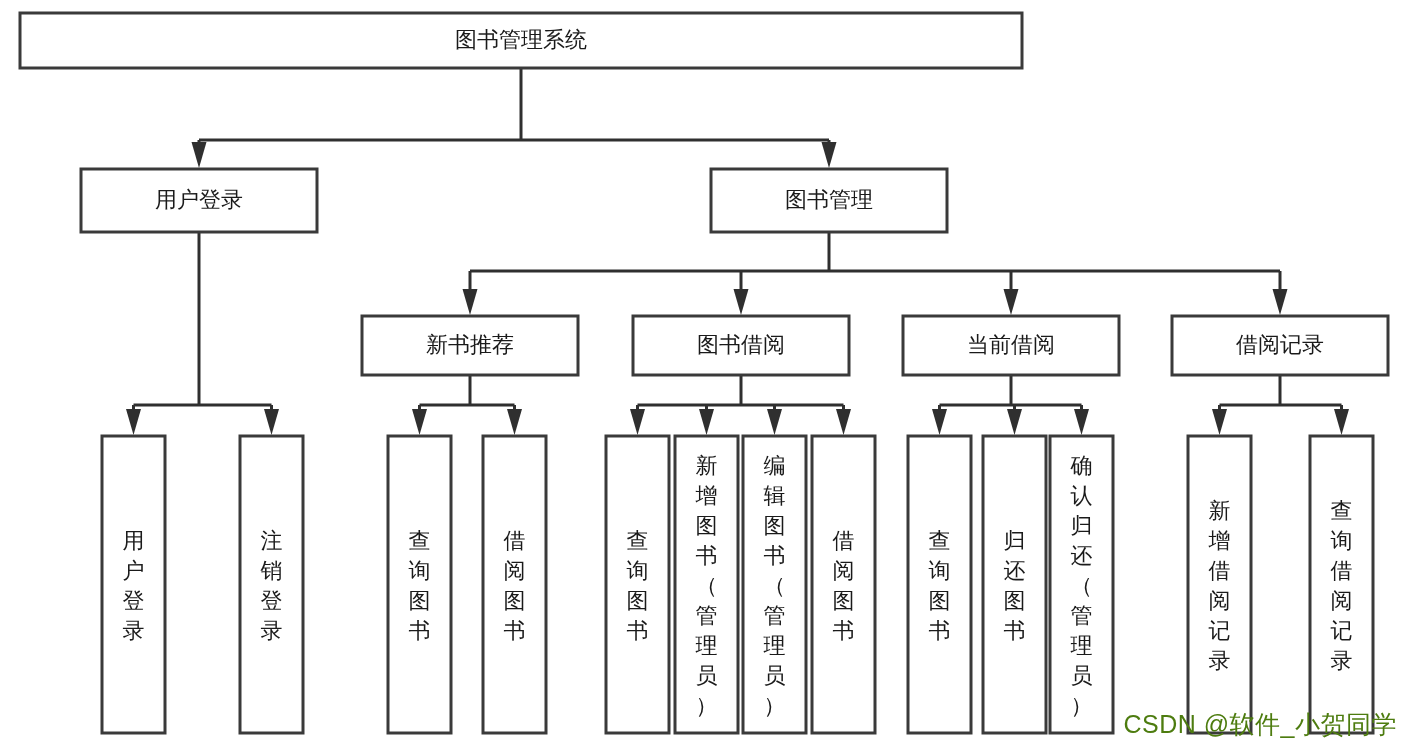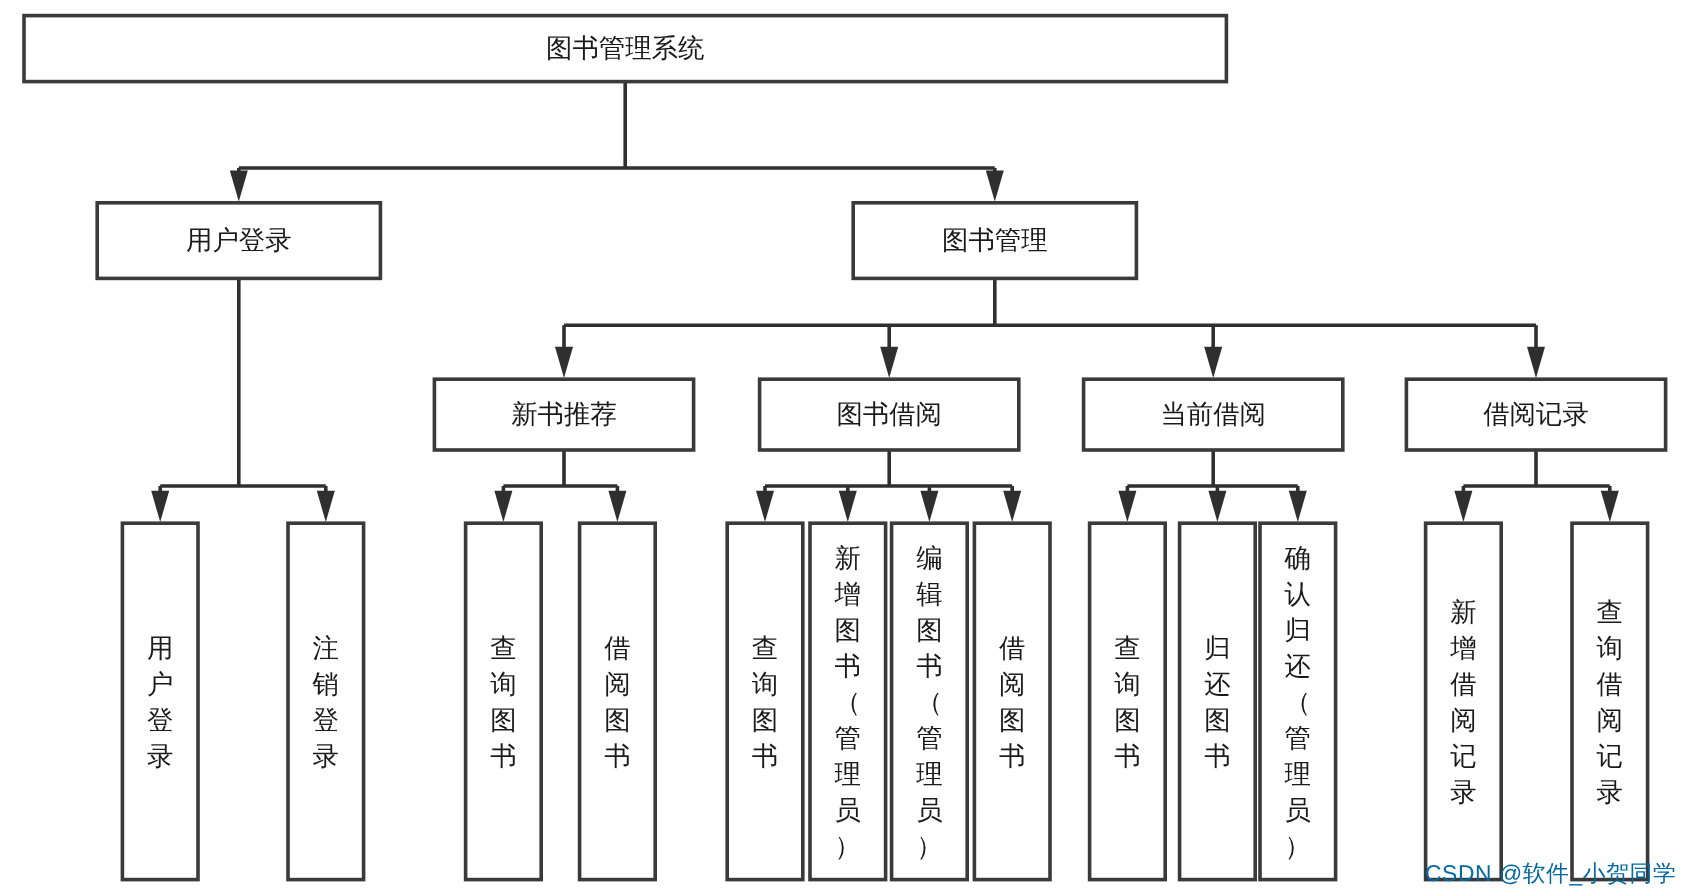--- a/index.html
+++ b/index.html
@@ -52,22 +52,22 @@
   }
   .edge-arrow {
     fill: #2f2f2f;
     stroke: none;
   }
   .watermark {
     position: absolute;
     right: 8px;
     bottom: 6px;
     font-family: "Liberation Sans", "DejaVu Sans", sans-serif;
-    font-size: 19px;
-    color: #0369a1;
+    font-size: 25px;
+    color: #4d7c0f;
     letter-spacing: 0.5px;
     white-space: nowrap;
     pointer-events: none;
   }
 </style>
 </head>
 <body>
 
 <div id="diagram-root">
   <svg id="flow" viewBox="0 0 1405 747" xmlns="http://www.w3.org/2000/svg">

